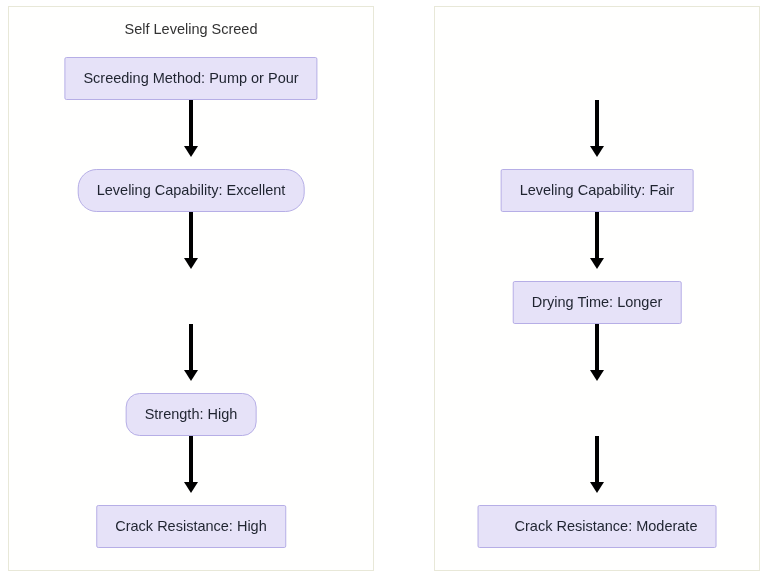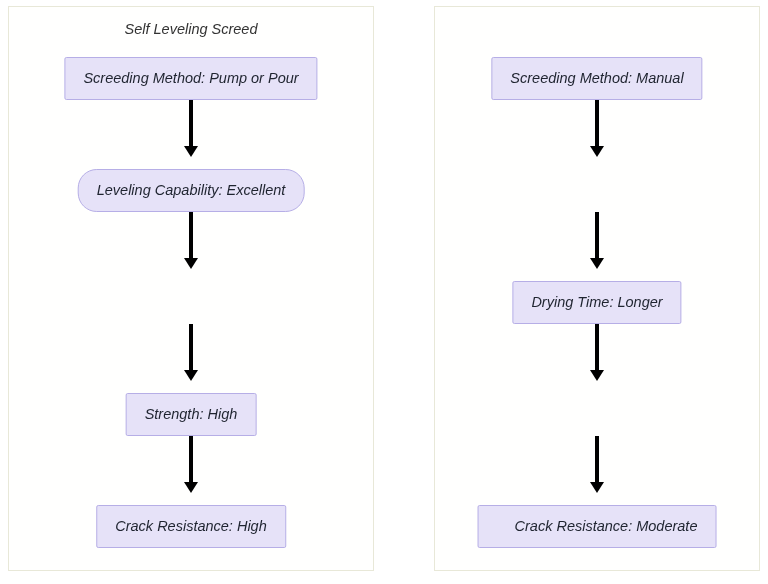--- a/index.html
+++ b/index.html
@@ -10,21 +10,20 @@
     width: 768px;
     height: 584px;
     background: #ffffff;
     font-family: "Liberation Sans", sans-serif;
     overflow: hidden;
   }
   .canvas {
     position: relative;
     width: 644px;
     height: 584px;
-    font-style: italic;
   }
   .panel {
     position: absolute;
     top: 6px;
     height: 565px;
     border: 1px solid #e8e8d8;
     background: #fffffe;
     box-sizing: border-box;
   }
   #panel-left  { left: 8px;  width: 366px; }
@@ -111,41 +110,41 @@
         <div class="shaft" style="height:46px;"></div>
         <div class="head"></div>
       </div>
 
 
       <div class="arrow" style="left:50%; top:281px; height:57px;">
         <div class="shaft" style="height:46px;"></div>
         <div class="head"></div>
       </div>
 
-      <div class="node" style="left:50%; top:350px;">Strength: High</div>
+      <div class="node" style="left:50%; top:350px;border-radius:14px;">Strength: High</div>
 
       <div class="arrow" style="left:50%; top:393px; height:57px;">
         <div class="shaft" style="height:46px;"></div>
         <div class="head"></div>
       </div>
 
       <div class="node" style="left:50%; top:462px;">Crack Resistance: High</div>
     </div>
   </div>
 
   <div class="panel" id="panel-right">
 
     <div class="flow">
-      <div class="node" style="left:50%; top:14px;">Screeding Method: Manual</div>
 
       <div class="arrow" style="left:50%; top:57px; height:57px;">
         <div class="shaft" style="height:46px;"></div>
         <div class="head"></div>
       </div>
 
+      <div class="node" style="left:50%; top:126px;">Leveling Capability: Fair</div>
 
       <div class="arrow" style="left:50%; top:169px; height:57px;">
         <div class="shaft" style="height:46px;"></div>
         <div class="head"></div>
       </div>
 
       <div class="node" style="left:50%; top:238px;">Drying Time: Longer</div>
 
       <div class="arrow" style="left:50%; top:281px; height:57px;">
         <div class="shaft" style="height:46px;"></div>

